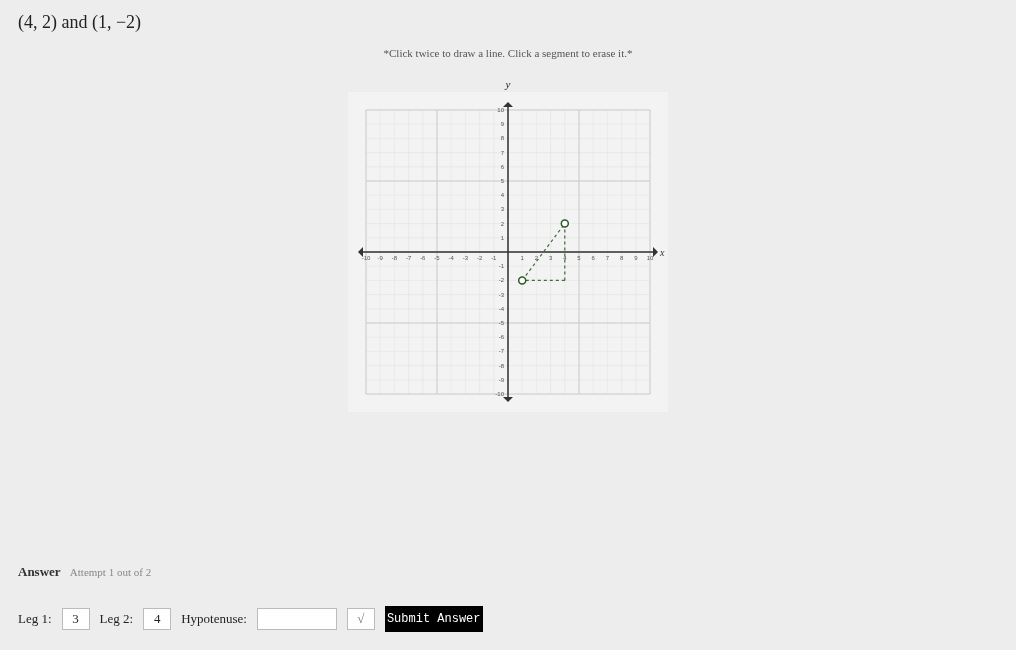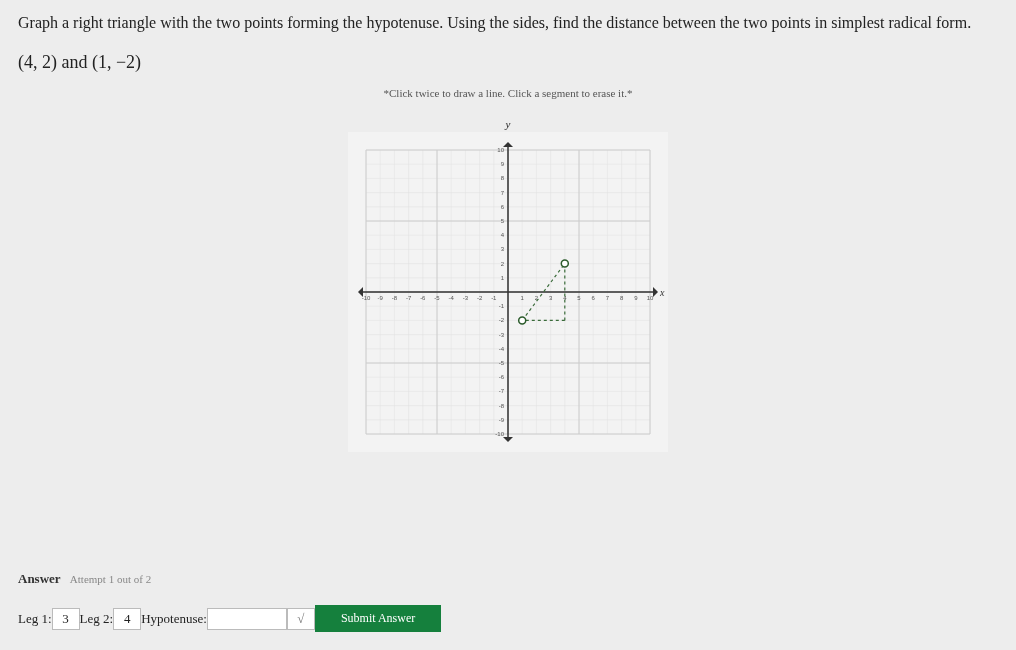--- a/index.html
+++ b/index.html
@@ -17,58 +17,57 @@
   .points-line { font-size: 18px; margin-bottom: 14px; }
   .instruct { text-align: center; font-size: 11px; color: #555; margin-bottom: 19px; }
   .ylabel { text-align: center; font-size: 11px; font-style: italic; margin-bottom: 2px; }
   .graph-wrap { display: flex; justify-content: center; }
   svg.graph { background: #f3f3f3; display: block; }
   .answer-bar {
     position: absolute; left: 0; right: 0; bottom: 0;
     padding: 10px 18px 18px 18px;
     background: #ededed;
   }
-  .answer-head { font-size: 13px; margin-bottom: 18px; }
+  .answer-head { font-size: 13px; margin-bottom: 26px; }
   .answer-head .lbl { font-weight: bold; color: #333; font-family: Georgia, serif; }
   .answer-head .attempt { color: #888; font-size: 11px; margin-left: 6px; }
-  .answer-row { display: flex; align-items: center; font-size: 13px; }
+  .answer-row { display: flex; align-items: center; gap: 10px; font-size: 13px; }
   .field-label { font-family: Georgia, serif; }
   .val-box {
     display: inline-block; min-width: 28px; height: 22px; padding: 2px 6px;
     border: 1px solid #bbb; background: #fff; text-align: center;
     font-size: 13px; line-height: 16px;
   }
   .hyp-input {
     width: 80px; height: 22px; border: 1px solid #bbb; background: #fff;
     font-size: 13px; padding: 2px 4px;
   }
   .sqrt-btn {
     width: 28px; height: 22px; border: 1px solid #bbb; background: #fff;
     display: inline-flex; align-items: center; justify-content: center;
     font-size: 13px; cursor: pointer; color:#777;
   }
   .submit {
-    background: #15803d; color: #fff; border: none;
-    padding: 6px 26px; font-size: 12px; cursor: pointer;
-    font-family: Liberation Serif, serif;
+    background: #000000; color: #fff; border: none;
+    padding: 6px 2px; font-size: 12px; cursor: pointer;
+    font-family: Liberation Mono, monospace;
   }
   .kbd-icon {
     position: absolute; right: 18px; bottom: 56px;
     width: 30px; height: 22px; border: 1px solid #aaa; border-radius: 4px;
     background: #f9f9f9; display: flex; align-items: center; justify-content: center;
     font-size: 12px; color: #888;
   }
   .tick-text { font-family: Arial, sans-serif; font-size: 6px; fill: #555; }
   .axis-label { font-family: Georgia, serif; font-style: italic; font-size: 10px; fill: #333; }
 </style>
 </head>
 <body>
 
 <div class="content">
-  <p class="question">Graph a right triangle with the two points forming the hypotenuse. Using the sides, find the distance between the two points in simplest radical form.</p>
   <p class="points-line">(4, 2) and (1, −2)</p>
   <p class="instruct">*Click twice to draw a line. Click a segment to erase it.*</p>
   <p class="ylabel">y</p>
 
   <div class="graph-wrap">
     <svg class="graph" width="320" height="320" viewBox="0 0 320 320">
       <g id="grid">
           <line x1="18" y1="302" x2="18" y2="18" stroke="#e0e0e0" stroke-width="0.5"></line>
           <line x1="32.2" y1="302" x2="32.2" y2="18" stroke="#e0e0e0" stroke-width="0.5"></line>
           <line x1="46.4" y1="302" x2="46.4" y2="18" stroke="#e0e0e0" stroke-width="0.5"></line>

